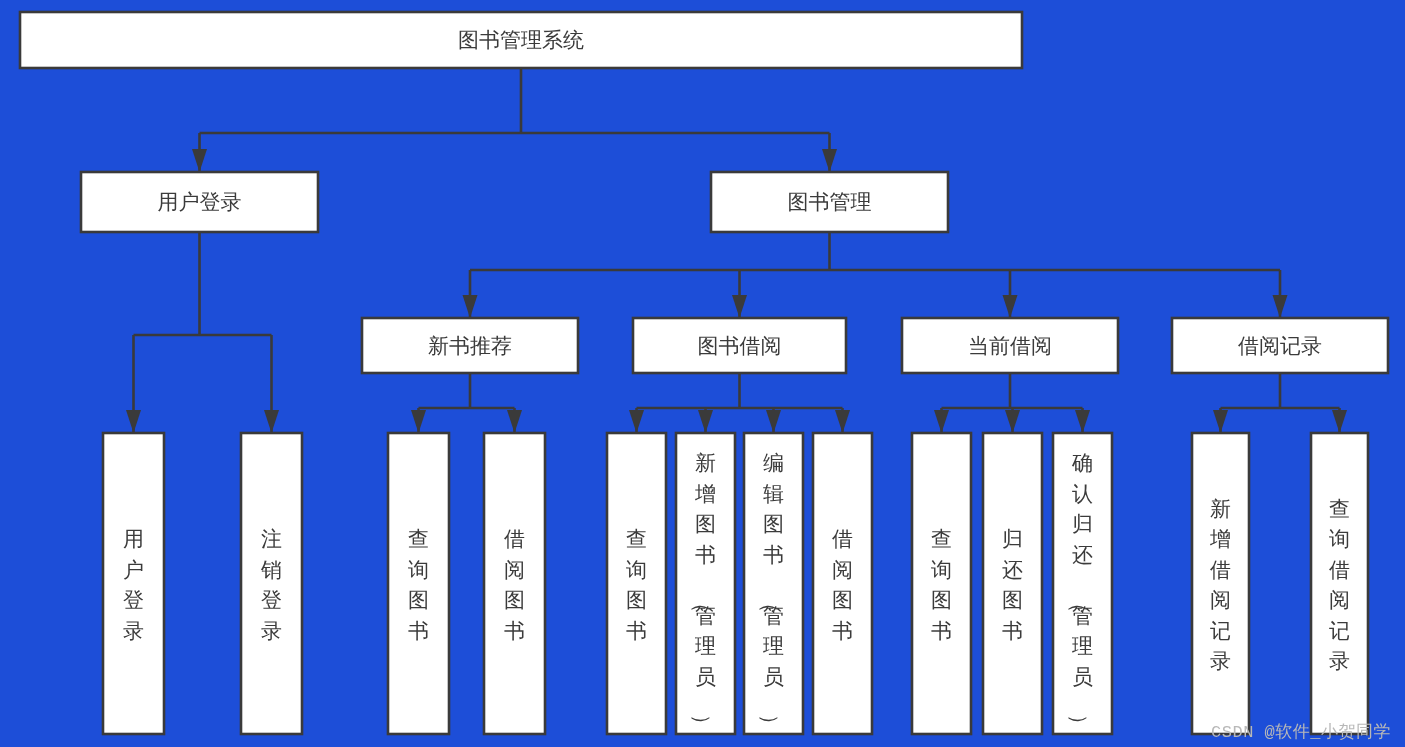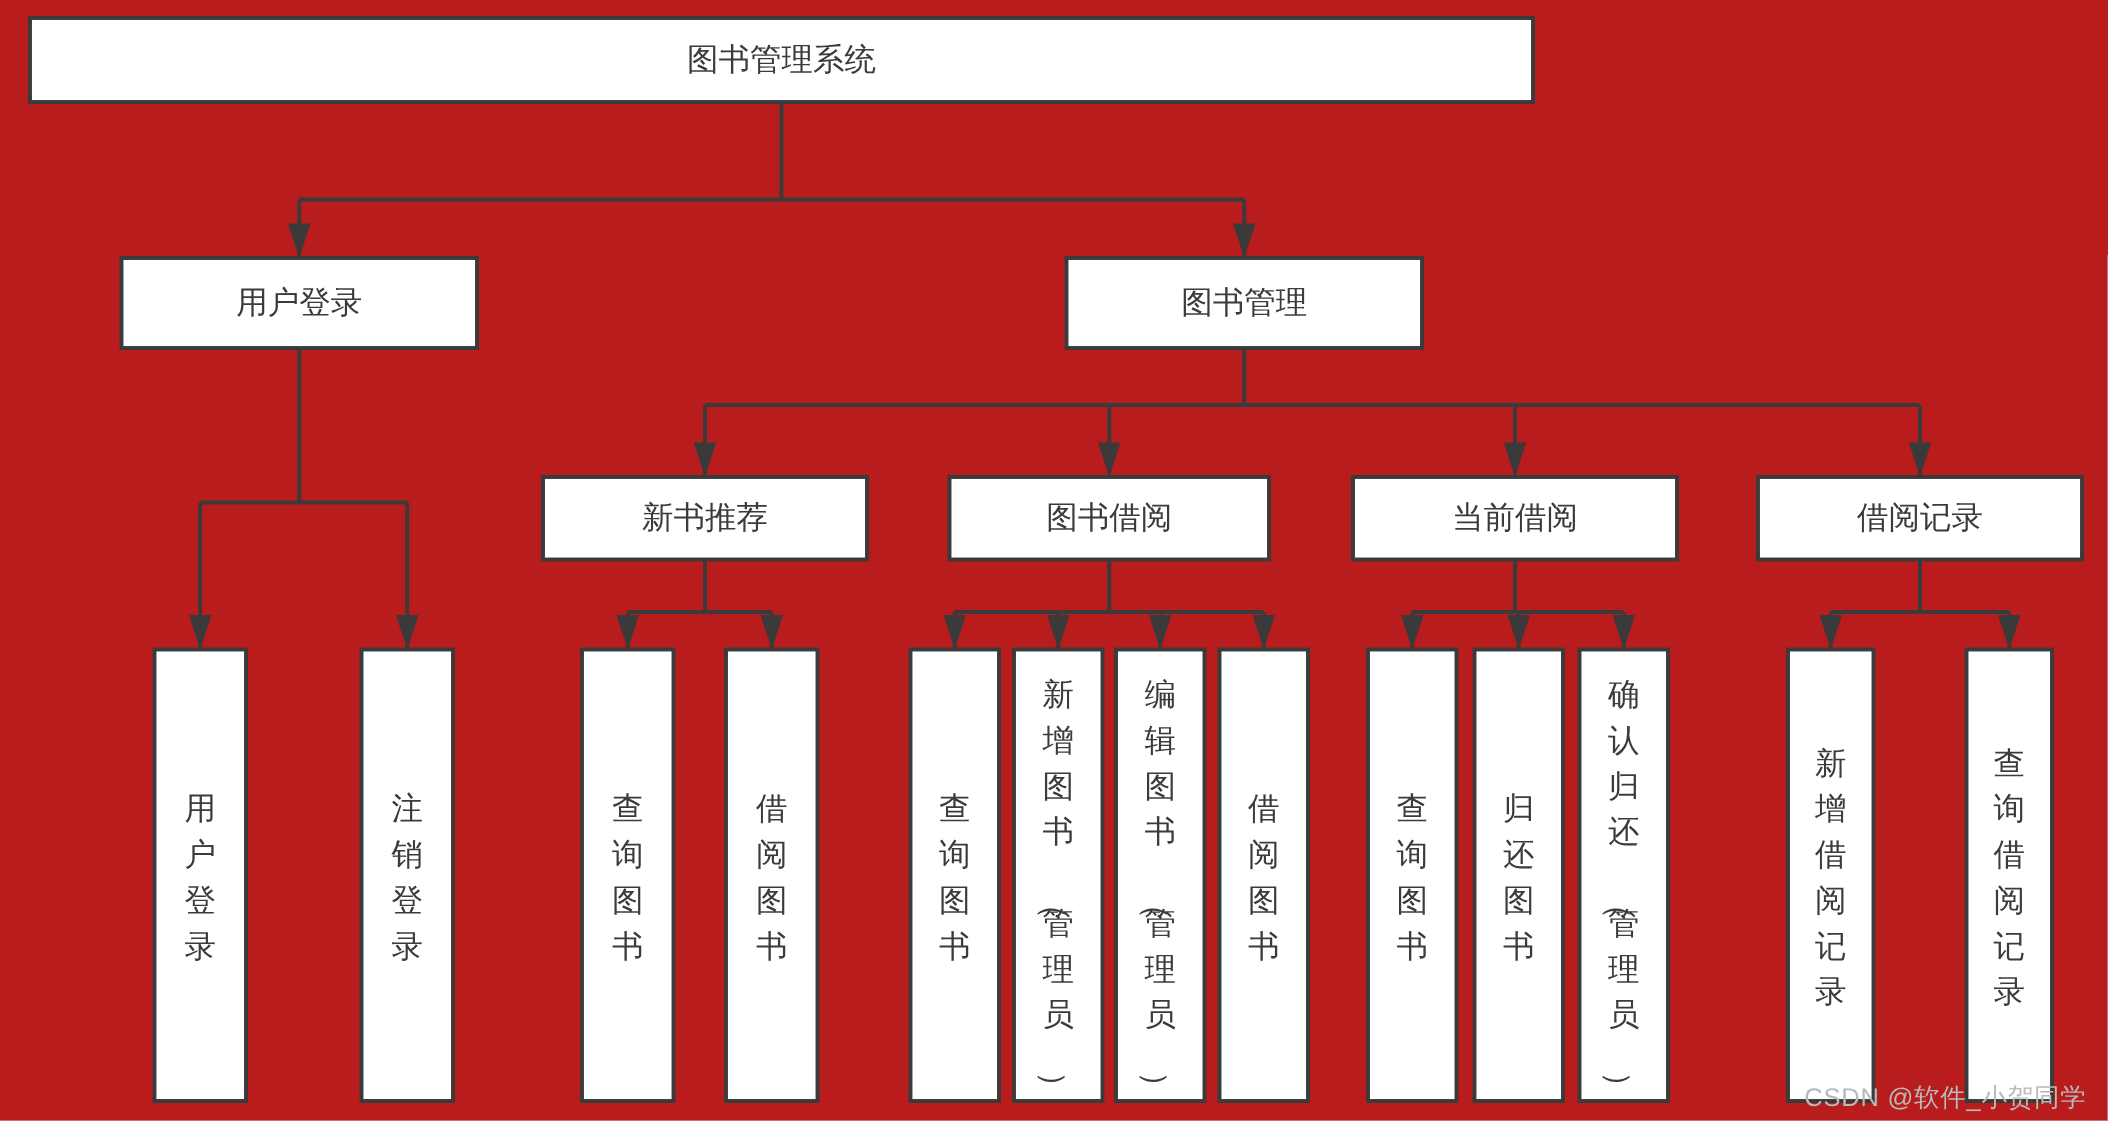--- a/index.html
+++ b/index.html
@@ -11,21 +11,21 @@
   body {
     width: 1405px;
     height: 747px;
     overflow: hidden;
     font-family: "DejaVu Sans", "Liberation Sans", sans-serif;
   }
   #diagram-root {
     position: relative;
     width: 1405px;
     height: 747px;
-    background: #b91c1c;
+    background: #1d4ed8;
   }
   svg.flow-svg {
     position: absolute;
     left: 0;
     top: 0;
     width: 1405px;
     height: 747px;
     display: block;
   }
   .node-rect {
@@ -53,21 +53,21 @@
   .node-label-v {
     fill: #3b3b3b;
     font-family: "DejaVu Sans", "Liberation Sans", sans-serif;
     font-size: 21px;
     text-anchor: middle;
   }
   .watermark {
     position: absolute;
     right: 14px;
     bottom: 4px;
-    font-family: Liberation Sans, sans-serif;
+    font-family: Liberation Mono, monospace;
     font-size: 17px;
     color: #b8b8b8;
     letter-spacing: 0.5px;
     white-space: nowrap;
     user-select: none;
   }
 </style>
 </head>
 <body>
 

